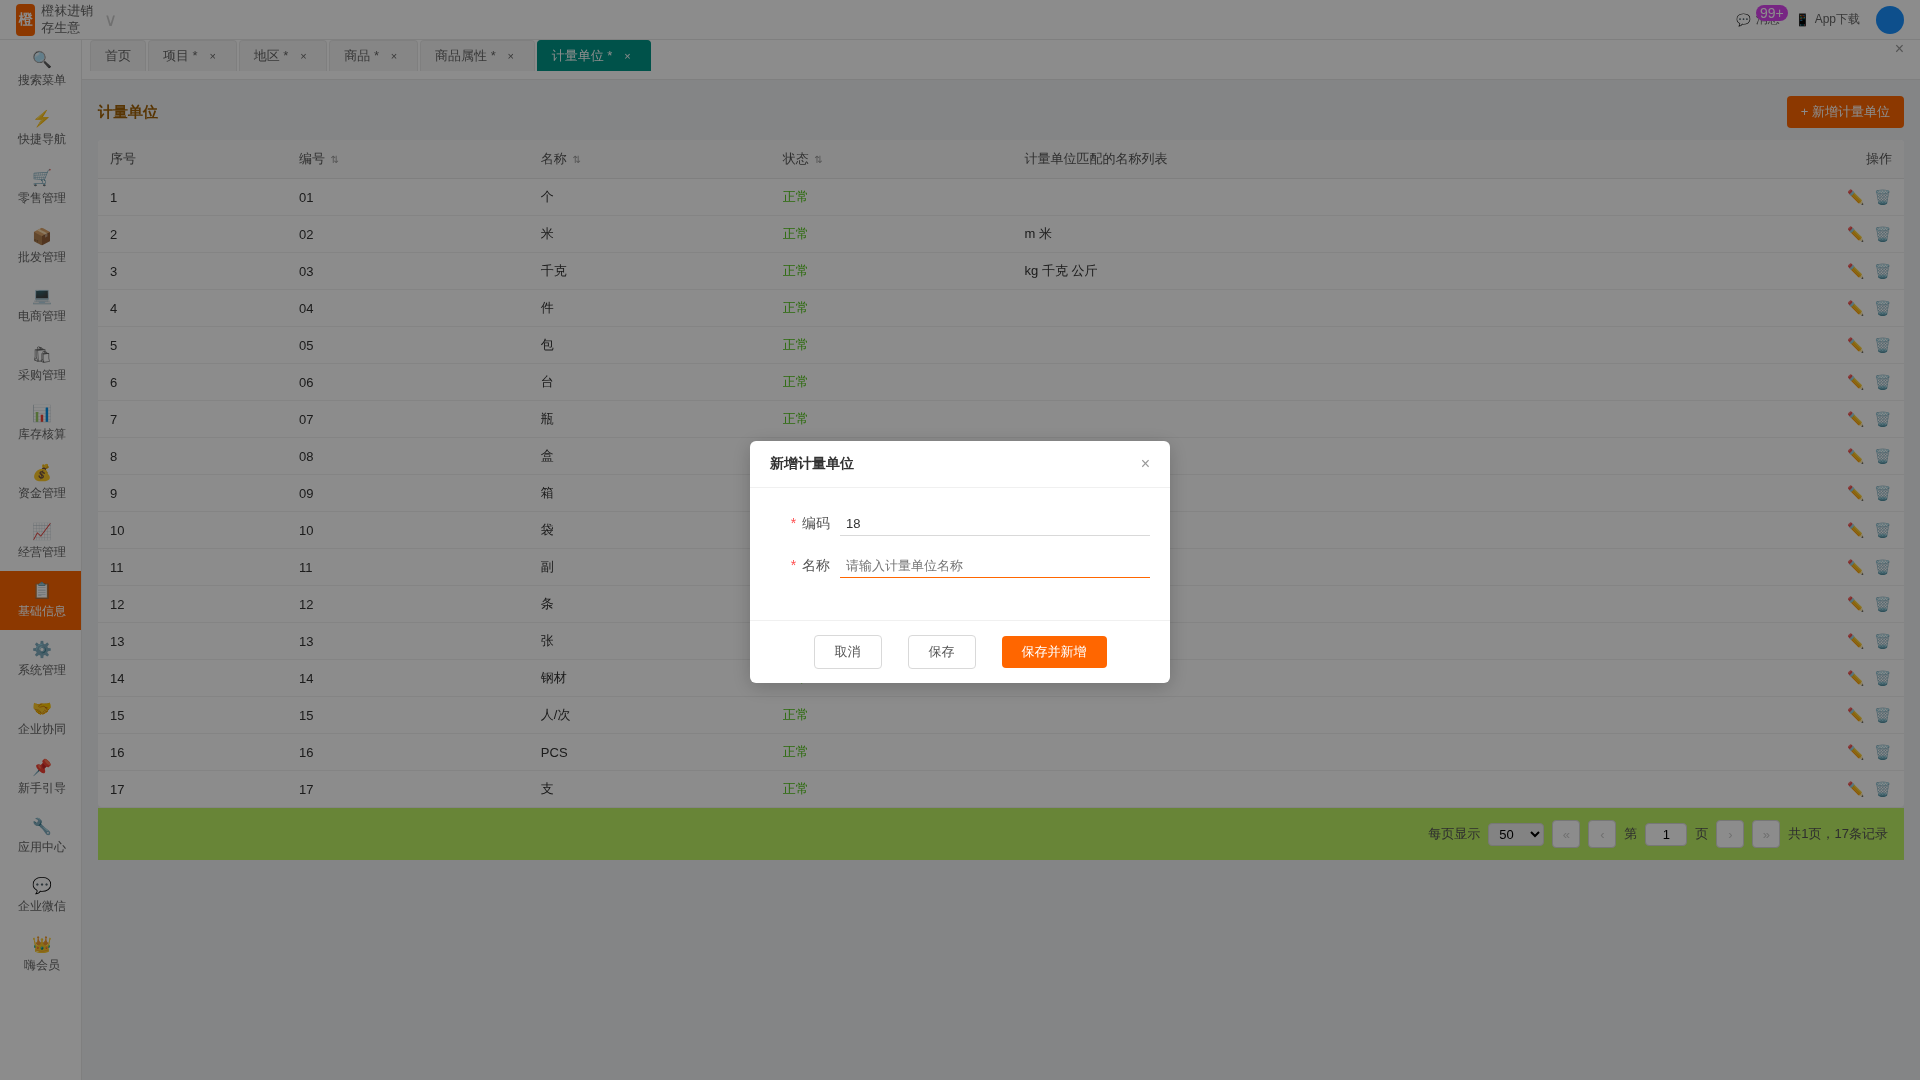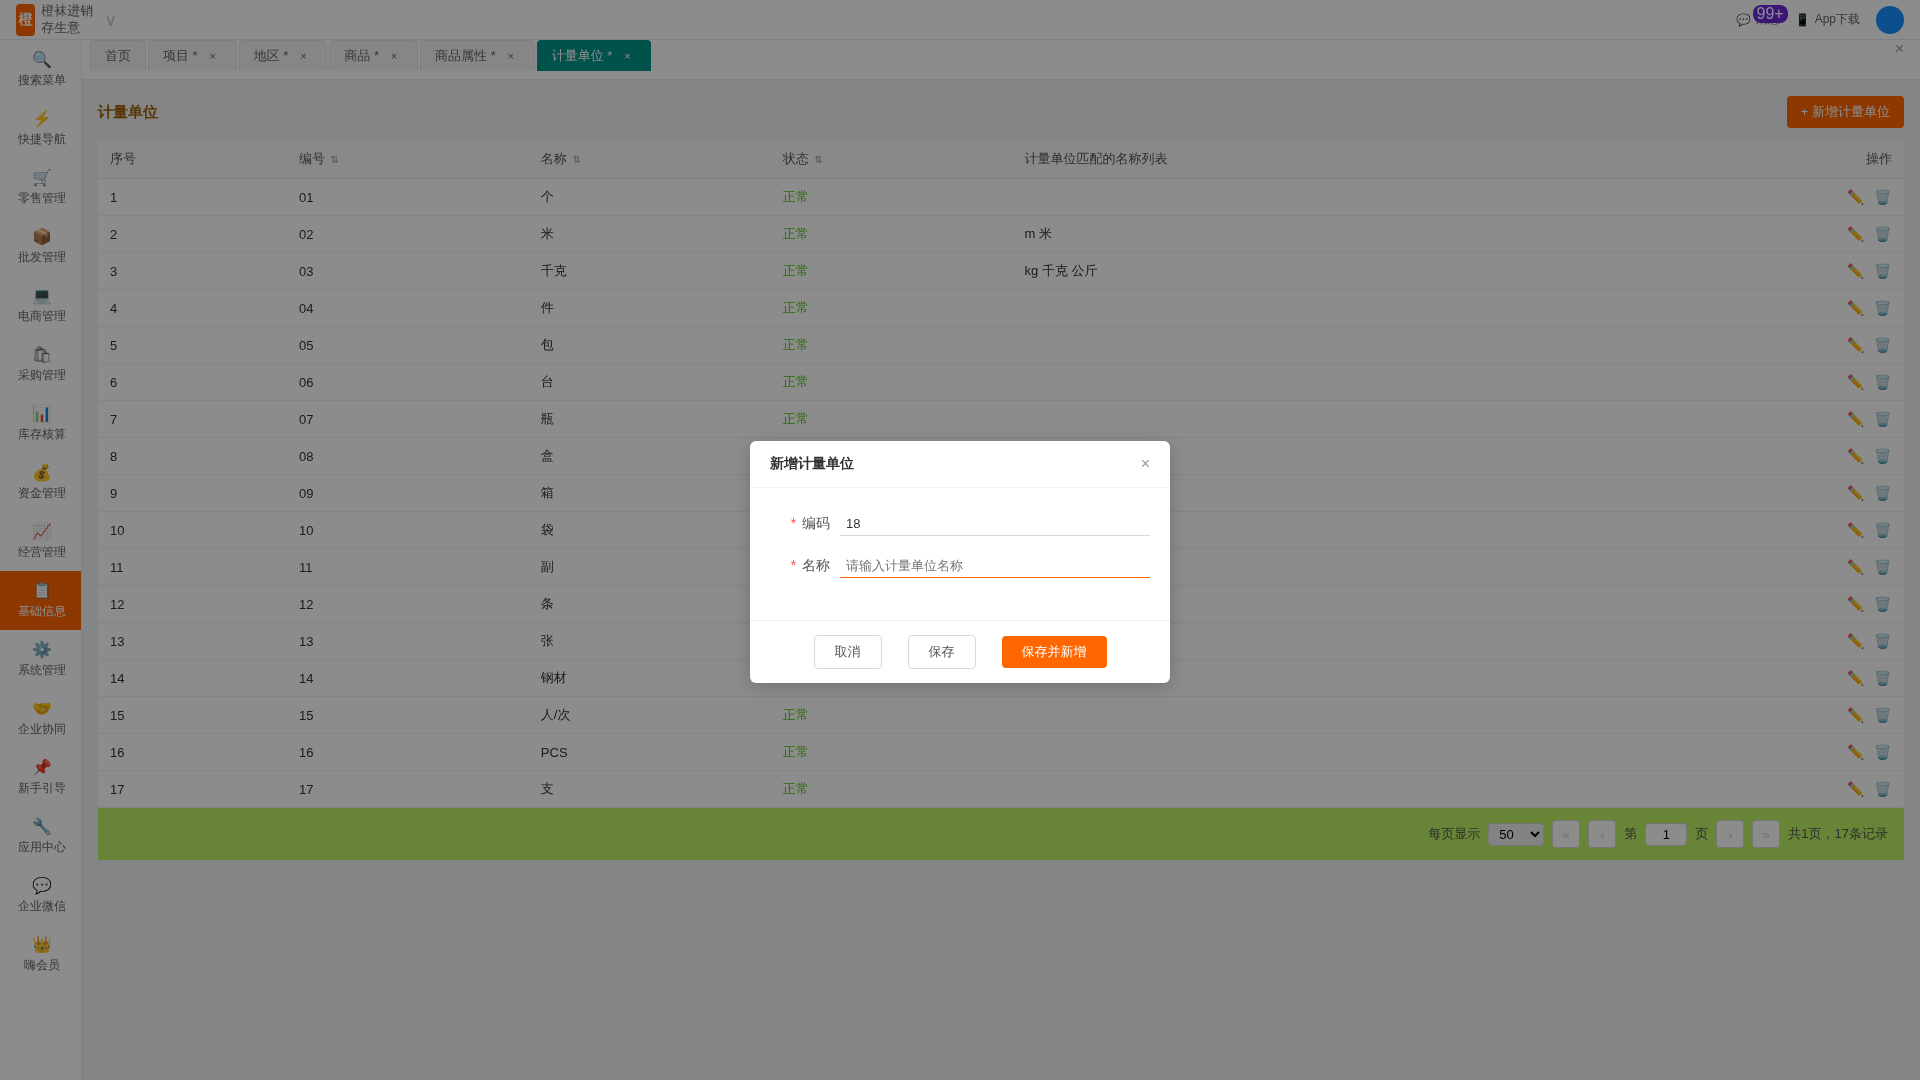--- a/index.html
+++ b/index.html
@@ -14,21 +14,21 @@
       align-items: center;
       padding: 0 16px;
       justify-content: space-between;
     }
     .top-bar-left { display: flex; align-items: center; gap: 8px; }
     .logo-area { display: flex; align-items: center; gap: 6px; width: 80px; }
     .logo-icon { width: 32px; height: 32px; background: #ff6600; border-radius: 4px; display: flex; align-items: center; justify-content: center; color: #fff; font-weight: bold; font-size: 14px; }
     .logo-text { font-size: 13px; color: #666; line-height: 1.3; }
     .top-bar-right { display: flex; align-items: center; gap: 16px; }
     .top-bar-btn { display: flex; align-items: center; gap: 4px; font-size: 12px; color: #666; cursor: pointer; position: relative; }
-    .badge { position: absolute; top: -6px; right: -8px; background: #6d28d9; color: #fff; border-radius: 8px; font-size: 16px; padding: 0 4px; min-width: 16px; text-align: center; }
+    .badge { position: absolute; top: -6px; right: -8px; background: #d946ef; color: #fff; border-radius: 8px; font-size: 14px; padding: 0 4px; min-width: 16px; text-align: center; }
     .avatar { width: 28px; height: 28px; background: #1890ff; border-radius: 50%; }
 
     
     .layout { display: flex; height: calc(1080px - 40px); }
 
     
     .sidebar { width: 82px; background: #fff; border-right: 1px solid #e8e8e8; display: flex; flex-direction: column; overflow-y: auto; }
     .sidebar-item { display: flex; flex-direction: column; align-items: center; justify-content: center; padding: 10px 4px; cursor: pointer; font-size: 12px; color: #666; min-height: 50px; border-left: 3px solid transparent; }
     .sidebar-item.active { background: #ff6600; color: #fff; border-left-color: #ff6600; }
     .sidebar-item .icon { font-size: 16px; margin-bottom: 3px; }

